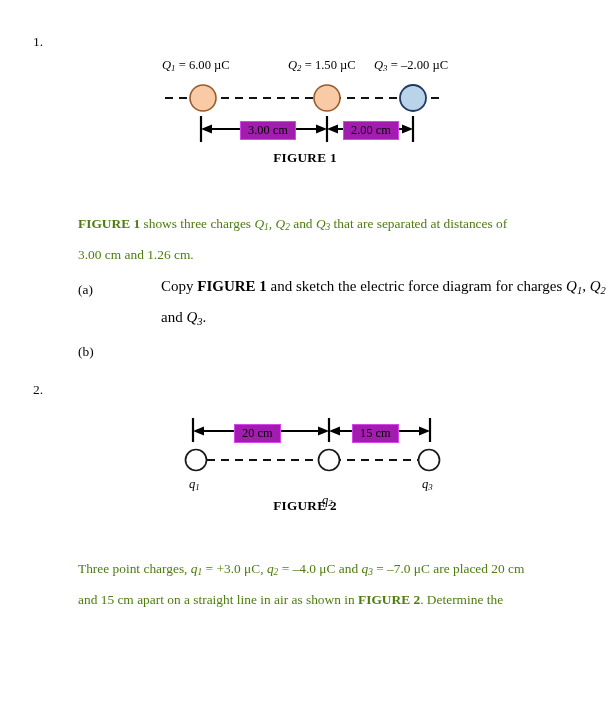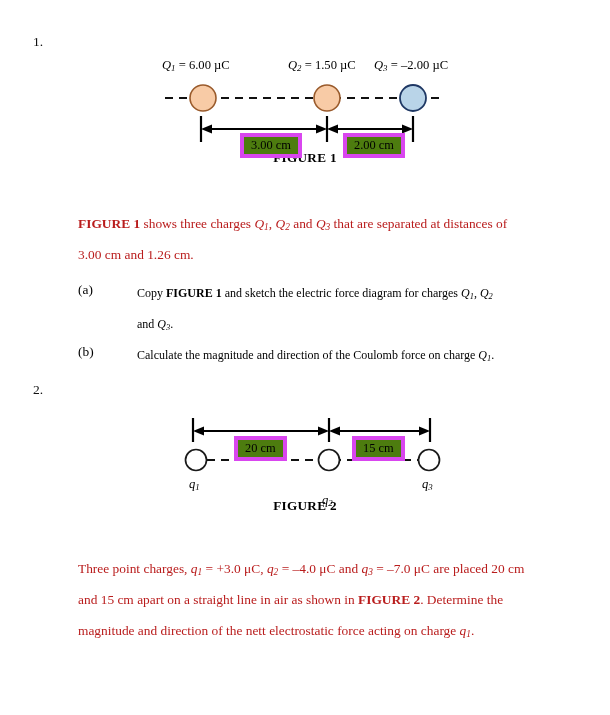--- a/index.html
+++ b/index.html
@@ -28,44 +28,45 @@
     color: #111;
   }
   #qnum-1 { left: 33px; top: 35px; }
   #qnum-2 { left: 33px; top: 383px; }
 
   
   .para {
     position: absolute;
     font-size: 13.4px;
     line-height: 31px;
-    color: #b91c1c;
+    color: #4d7c0f;
     white-space: nowrap;
   }
 
   .bold { font-weight: bold; }
 
   sub {
     font-size: 0.70em;
     vertical-align: -0.25em;
     font-style: italic;
   }
   .var { font-style: italic; }
 
   
   .item-letter {
     position: absolute;
     font-size: 13.4px;
     line-height: 31px;
   }
   .item-body {
     position: absolute;
-    font-size: 12px;
-    line-height: 38px;
-    white-space: nowrap;
+    font-size: 15px;
+    line-height: 25px;
+    white-space: nowrap;
+    margin-left: 24px;
   }
 
   
   .figure {
     position: absolute;
   }
   .fig-caption {
     position: absolute;
     font-weight: bold;
     font-size: 13.2px;
@@ -88,27 +89,26 @@
     font-style: italic;
     line-height: 1;
     white-space: nowrap;
     text-align: center;
   }
 
   
   .dim-label {
     position: absolute;
     font-size: 12.4px;
-    background: #4d7c0f;
-    border: 4px solid #d946ef;
+    background: #a21caf;
+    border: 1px solid #d946ef;
     padding: 1px 7px 2px 7px;
     line-height: 14px;
     white-space: nowrap;
     z-index: 3;
-    margin-top: 12px;
   }
 
   svg { display: block; overflow: visible; }
 </style>
 </head>
 <body>
 
 <div class="page">
 
   <div class="qnum" id="qnum-1">1.</div>
@@ -164,23 +164,20 @@
 
   <div class="item-letter" style="left:78px; top:274px;">(a)</div>
   <div class="item-body" style="left:137px; top:274px;">
     <span>Copy </span><span class="bold">FIGURE 1</span><span> and sketch the electric force diagram for charges </span><span class="var">Q</span><sub>1</sub><span>, </span><span class="var">Q</span><sub>2</sub>
   </div>
   <div class="item-body" style="left:137px; top:305px;">
     <span>and </span><span class="var">Q</span><sub>3</sub><span>.</span>
   </div>
 
   <div class="item-letter" style="left:78px; top:336px;">(b)</div>
-  <div class="item-body" style="left:137px; top:336px;">
-    <span>Calculate the magnitude and direction of the Coulomb force on charge </span><span class="var">Q</span><sub>1</sub><span>.</span>
-  </div>
 
   <div class="qnum" id="qnum-2">2.</div>
 
   <div class="figure" id="figure-2" style="left:0px; top:410px; width:610px; height:110px;">
 
     <svg width="610" height="90" style="position:absolute; left:0; top:0;">
 
       <line x1="193" y1="8" x2="193" y2="32" stroke="#000" stroke-width="2.2"></line>
       <line x1="329" y1="8" x2="329" y2="32" stroke="#000" stroke-width="2.2"></line>
       <line x1="430" y1="8" x2="430" y2="32" stroke="#000" stroke-width="2.2"></line>
@@ -221,17 +218,14 @@
   </div>
 
   <div class="para" style="left:78px; top:553px;">
     <span>Three point charges, </span><span class="var">q</span><sub>1</sub><span> = +3.0 μC, </span><span class="var">q</span><sub>2</sub><span> = –4.0 μC and </span><span class="var">q</span><sub>3</sub><span> = –7.0 μC are placed 20 cm</span>
   </div>
 
   <div class="para" style="left:78px; top:584px;">
     <span>and 15 cm apart on a straight line in air as shown in </span><span class="bold">FIGURE 2</span><span>. Determine the</span>
   </div>
 
-  <div class="para" style="left:78px; top:615px;">
-    <span>magnitude and direction of the nett electrostatic force acting on charge </span><span class="var">q</span><sub>1</sub><span>.</span>
-  </div>
 
 </div>
 
 </body></html>

